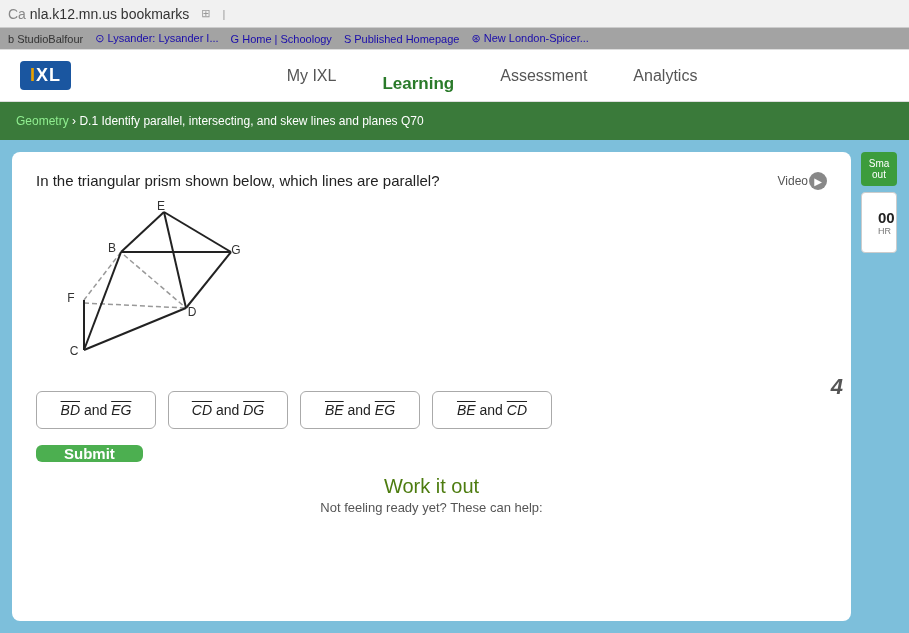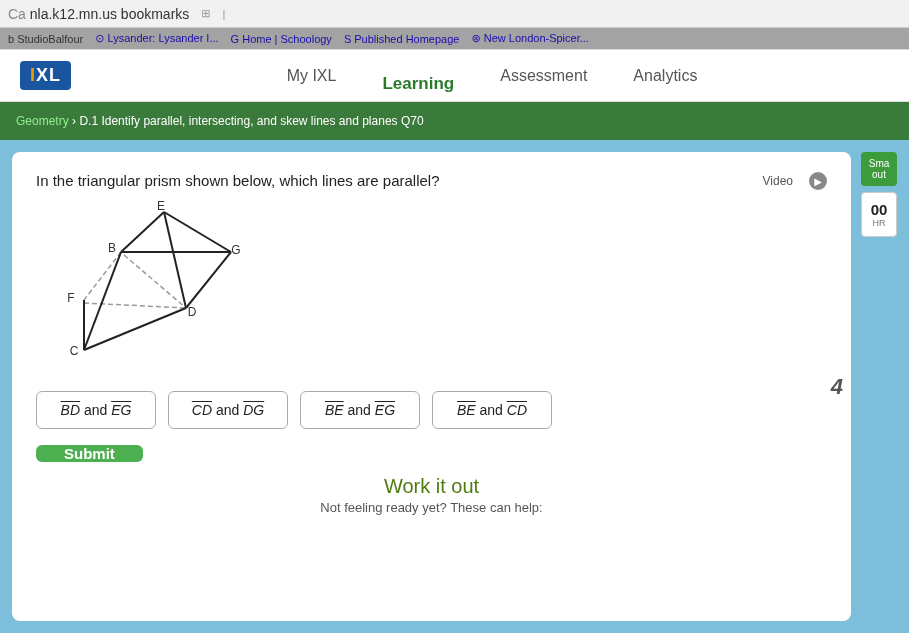--- a/index.html
+++ b/index.html
@@ -125,21 +125,21 @@
       margin-bottom: 10px;
     }
     .question-text {
       font-size: 15px;
       color: #222;
       flex: 1;
     }
     .video-btn {
       display: flex;
       align-items: center;
-      gap: 16px;
+      gap: 1px;
       font-size: 12px;
       color: #555;
       cursor: pointer;
       margin-left: 20px;
     }
     .video-icon {
       width: 18px;
       height: 18px;
       border-radius: 50%;
       background: #888;
@@ -223,21 +223,21 @@
       font-size: 10px;
       cursor: pointer;
     }
     .sidebar-panel.green-s {
       background: #3c9c3c;
     }
     .score-panel {
       background: #fff;
       border: 1px solid #ccc;
       border-radius: 4px;
-      padding: 8px;
+      padding: 16px;
       text-align: center;
       font-size: 11px;
     }
     .score-num {
       font-size: 15px;
       font-weight: bold;
       color: #222;
     }
 
     

